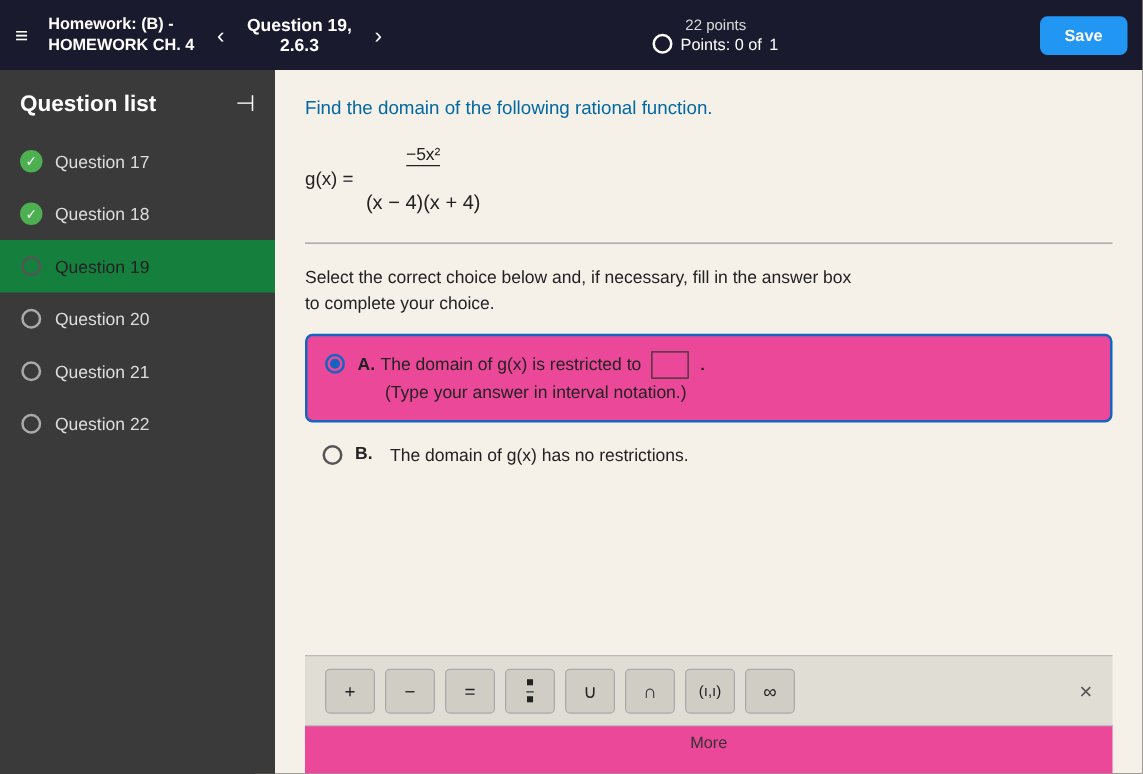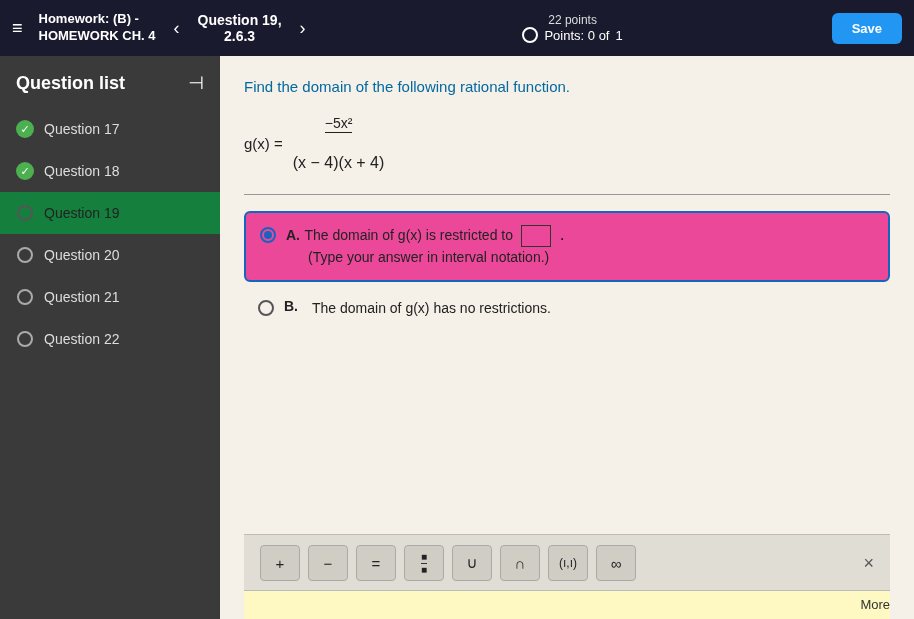--- a/index.html
+++ b/index.html
@@ -406,20 +406,22 @@
     <div class="math-formula">
       <span>g(x) =</span>
       <div class="fraction">
         <span class="num">−5x²</span>
         <span class="den">(x − 4)(x + 4)</span>
       </div>
     </div>
 
     <hr class="divider-line">
 
+    <p class="instruction-text" style="white-space:pre-line;">Select the correct choice below and, if necessary, fill in the answer box
+to complete your choice.</p>
 
     <div class="answer-choices">
 
       <div class="choice-a">
         <div class="radio-selected"></div>
         <div>
           <span class="choice-label">A.</span>
           <span class="choice-text">The domain of g(x) is restricted to</span>
           <span class="answer-box"></span>
           <span>.</span>
@@ -454,19 +456,19 @@
         <button class="toolbar-btn">∪</button>
 
         <button class="toolbar-btn">∩</button>
 
         <button class="toolbar-btn" style="font-size:12px;">(ı,ı)</button>
 
         <button class="toolbar-btn">∞</button>
 
         <button class="toolbar-close">×</button>
       </div>
-      <div style="text-align:right; padding: 4px 0 6px 0; background:#fef9c3; border-top:1px solid #bbb; margin-top:-1px;">
+      <div style="text-align:center; padding: 4px 0 16px 0; background:#ec4899; border-top:1px solid #bbb; margin-top:-1px;">
         <span style="font-size:13px; color:#333; cursor:pointer;">More</span>
       </div>
     </div>
   </div>
 
 </div>
 
 </body></html>

